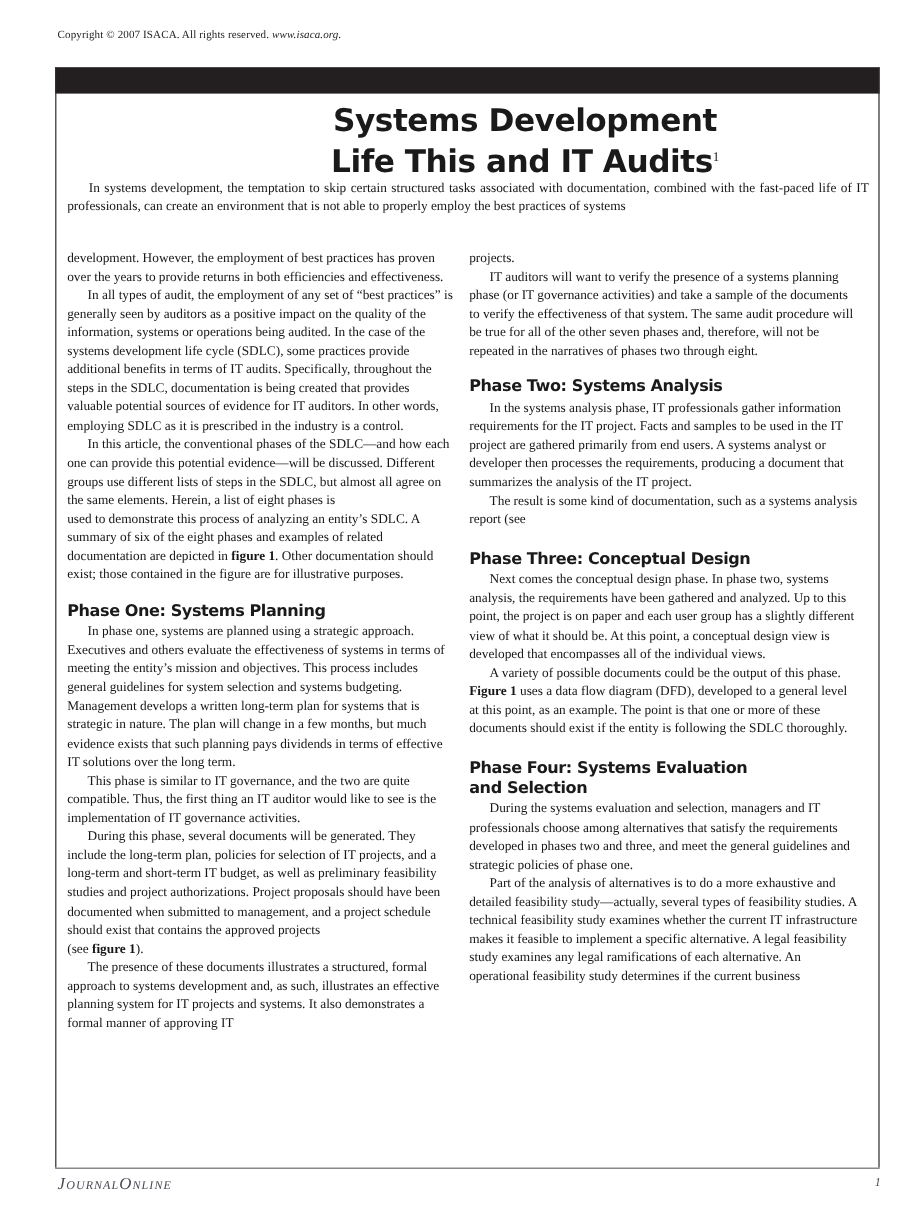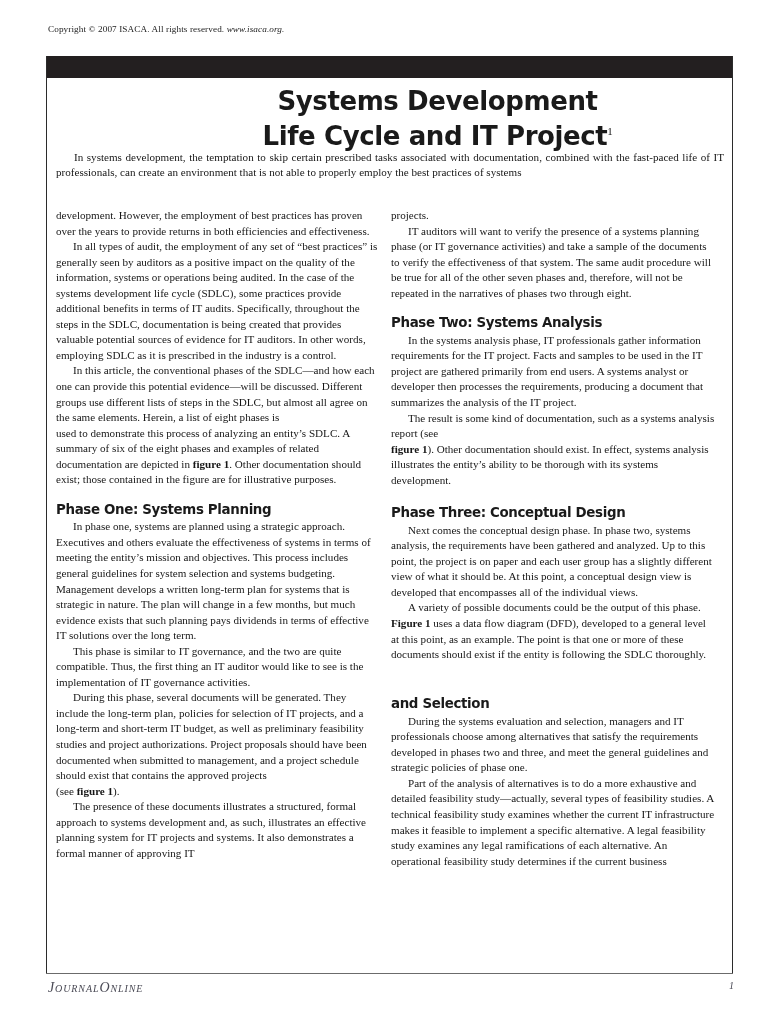--- a/index.html
+++ b/index.html
@@ -169,24 +169,24 @@
 
   <div class="copyright">
     <span>Copyright © 2007 ISACA. All rights reserved. </span><span class="url">www.isaca.org.</span>
   </div>
 
   <div class="blackbar"></div>
   <div class="frame"></div>
 
   <div class="title-block">
     <div class="title-line">Systems Development</div>
-    <div class="title-line"><span>Life Cycle and IT Project</span><sup>1</sup></div>
+    <div class="title-line"><span>Life This and IT Audits</span><sup>1</sup></div>
   </div>
 
-  <div class="lead">In systems development, the temptation to skip certain prescribed tasks associated with documentation, combined with the fast-paced life of IT professionals, can create an environment that is not able to properly employ the best practices of systems</div>
+  <div class="lead">In systems development, the temptation to skip certain structured tasks associated with documentation, combined with the fast-paced life of IT professionals, can create an environment that is not able to properly employ the best practices of systems</div>
 
   <div class="columns">
 
     <div class="col">
       <p>development. However, the employment of best practices has proven over the years to provide returns in both efficiencies and effectiveness.</p>
       <p class="indent">In all types of audit, the employment of any set of “best practices” is generally seen by auditors as a positive impact on the quality of the information, systems or operations being audited. In the case of the systems development life cycle (SDLC), some practices provide additional benefits in terms of IT audits. Specifically, throughout the steps in the SDLC, documentation is being created that provides valuable potential sources of evidence for IT auditors. In other words, employing SDLC as it is prescribed in the industry is a control.</p>
       <p class="indent">In this article, the conventional phases of the SDLC—and how each one can provide this potential evidence—will be discussed. Different groups use different lists of steps in the SDLC, but almost all agree on the same elements. Herein, a list of eight phases is</p>
       <p><span>used to demonstrate this process of analyzing an entity’s SDLC. A summary of six of the eight phases and examples of related documentation are depicted in </span><b>figure 1</b><span>. Other documentation should exist; those contained in the figure are for illustrative purposes.</span></p>
 
       <h2>Phase One: Systems Planning</h2>
@@ -197,28 +197,27 @@
       <p class="indent">The presence of these documents illustrates a structured, formal approach to systems development and, as such, illustrates an effective planning system for IT projects and systems. It also demonstrates a formal manner of approving IT</p>
     </div>
 
     <div class="col">
       <p>projects.</p>
       <p class="indent">IT auditors will want to verify the presence of a systems planning phase (or IT governance activities) and take a sample of the documents to verify the effectiveness of that system. The same audit procedure will be true for all of the other seven phases and, therefore, will not be repeated in the narratives of phases two through eight.</p>
 
       <h2>Phase Two: Systems Analysis</h2>
       <p class="indent">In the systems analysis phase, IT professionals gather information requirements for the IT project. Facts and samples to be used in the IT project are gathered primarily from end users. A systems analyst or developer then processes the requirements, producing a document that summarizes the analysis of the IT project.</p>
       <p class="indent">The result is some kind of documentation, such as a systems analysis report (see</p>
-      <p><b>figure 1</b><span>). Other documentation should exist. In effect, systems analysis illustrates the entity’s ability to be thorough with its systems development.</span></p>
 
       <h2 class="tight-top">Phase Three: Conceptual Design</h2>
       <p class="indent">Next comes the conceptual design phase. In phase two, systems analysis, the requirements have been gathered and analyzed. Up to this point, the project is on paper and each user group has a slightly different view of what it should be. At this point, a conceptual design view is developed that encompasses all of the individual views.</p>
       <p class="indent"><span>A variety of possible documents could be the output of this phase. </span><b>Figure 1</b><span> uses a data flow diagram (DFD), developed to a general level at this point, as an example. The point is that one or more of these documents should exist if the entity is following the SDLC thoroughly.</span></p>
 
       <h2 class="tight-top">
-        <br>
+        <span>Phase Four: Systems Evaluation</span><br>
         <span>and Selection</span>
       </h2>
       <p class="indent">During the systems evaluation and selection, managers and IT professionals choose among alternatives that satisfy the requirements developed in phases two and three, and meet the general guidelines and strategic policies of phase one.</p>
       <p class="indent">Part of the analysis of alternatives is to do a more exhaustive and detailed feasibility study—actually, several types of feasibility studies. A technical feasibility study examines whether the current IT infrastructure makes it feasible to implement a specific alternative. A legal feasibility study examines any legal ramifications of each alternative. An operational feasibility study determines if the current business</p>
     </div>
 
   </div>
 
   <div class="footrule"></div>
   <div class="footer-left">JournalOnline</div>

